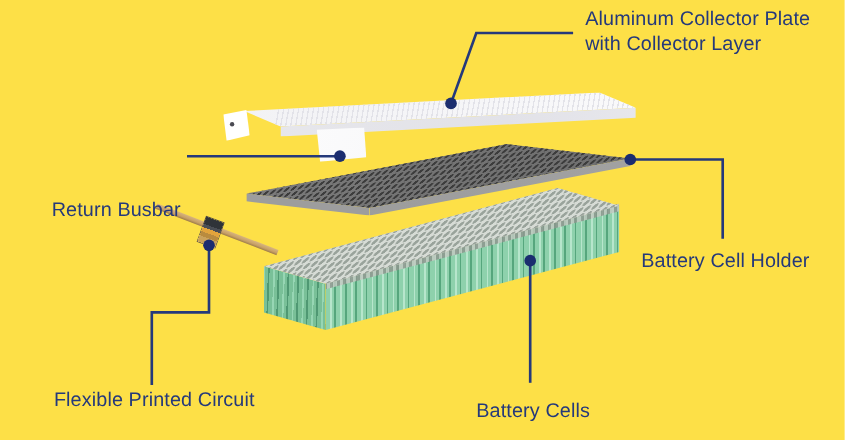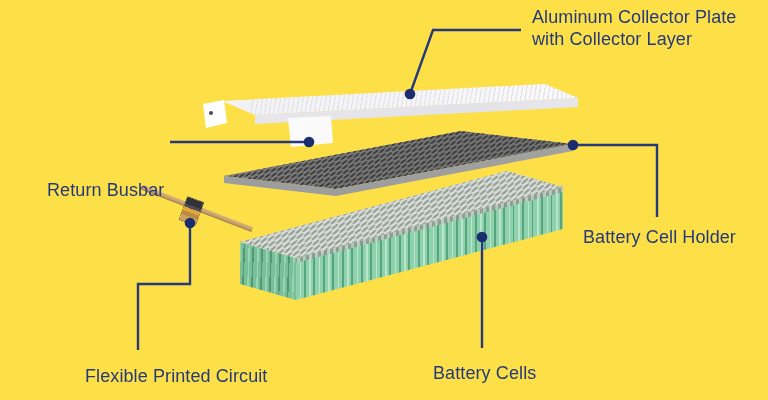--- a/index.html
+++ b/index.html
@@ -150,15 +150,15 @@
     <circle class="ldot" cx="190" cy="223" r="5.3"></circle>
   </svg>
 
   <div class="lbl" style="left:532px;top:6px;">
     <div>Aluminum Collector Plate</div>
     <div>with Collector Layer</div>
   </div>
   <div class="lbl" style="left:47px;top:131px;margin-top:48px;">Return Busbar</div>
   <div class="lbl" style="left:583px;top:226px;">Battery Cell Holder</div>
   <div class="lbl" style="left:433px;top:362px;">Battery Cells</div>
-  <div class="lbl" style="left:49px;top:365px;margin-left:36px;">Flexible Printed Circuit</div>
+  <div class="lbl" style="left:49px;top:352px;">Flexible Printed Circuit</div>
 
 </div>
 
 </body></html>

